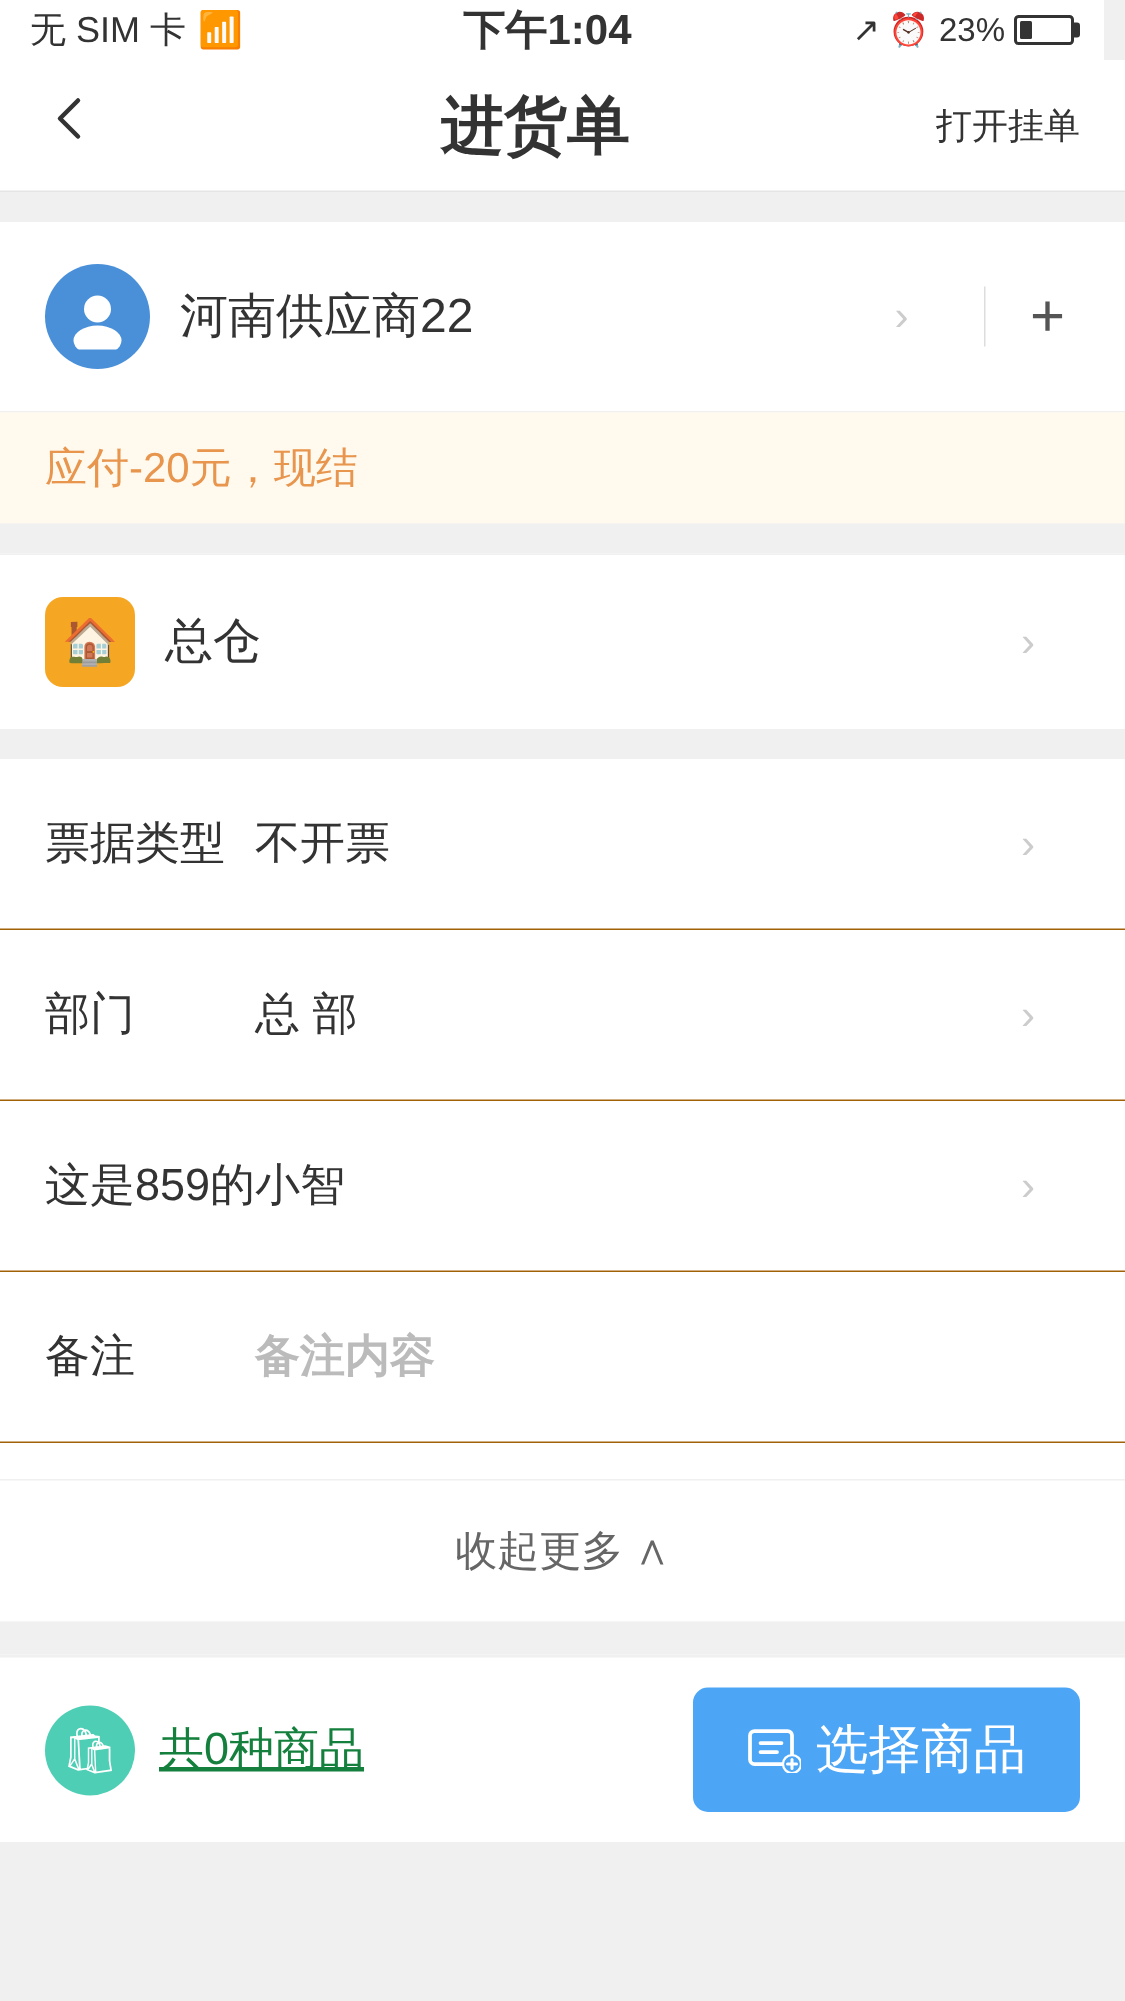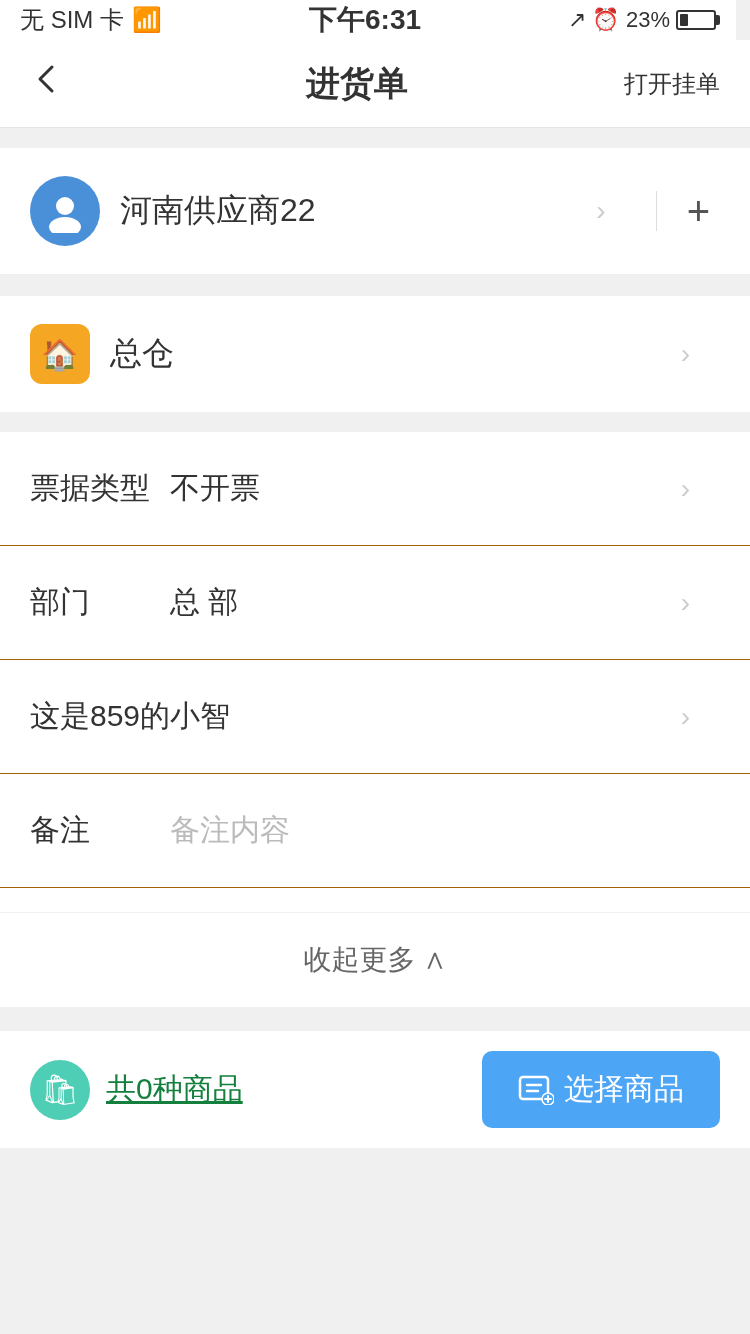--- a/index.html
+++ b/index.html
@@ -40,21 +40,21 @@
       padding: 0 30px;
       border-bottom: 1px solid #e5e5e5;
     }
     .nav-back {
       font-size: 36px;
       color: #333;
       cursor: pointer;
       width: 60px;
     }
     .nav-title {
-      font-size: 34px;
+      font-size: 42px;
       font-weight: 600;
       color: #333;
     }
     .nav-action {
       font-size: 24px;
       color: #333;
       cursor: pointer;
     }
 
     
@@ -167,20 +167,21 @@
     }
     .form-value {
       flex: 1;
       font-size: 30px;
       color: #333;
     }
     .form-placeholder {
       flex: 1;
       font-size: 30px;
       color: #bbb;
+      font-weight: bold;
     }
 
     
     .collapse-row {
       background: #fff;
       border-top: 1px solid #f0f0f0;
       display: flex;
       align-items: center;
       justify-content: center;
       padding: 28px 30px;
@@ -223,21 +224,21 @@
       color: #fff;
     }
     .goods-count {
       font-size: 30px;
       color: #15803d;
       text-decoration: underline;
     }
     .select-btn {
       background: #4da6f5;
       color: #fff;
-      font-size: 30px;
+      font-size: 35px;
       border-radius: 10px;
       padding: 18px 36px;
       cursor: pointer;
       display: flex;
       align-items: center;
       gap: 10px;
       white-space: nowrap;
     }
 
     
@@ -275,21 +276,21 @@
     .wifi-icon { font-size: 24px; }
   </style>
 </head>
 <body>
 
 <div class="status-bar">
   <div class="status-left">
     <span>无 SIM 卡</span>
     <span class="wifi-icon">📶</span>
   </div>
-  <div class="status-center">下午6:31</div>
+  <div class="status-center">下午1:04</div>
   <div class="status-right">
     <span>↗</span>
     <span>⏰</span>
     <span>23%</span>
     <span class="battery-icon">
       <span class="battery-fill"></span>
     </span>
   </div>
 </div>
 
@@ -311,20 +312,21 @@
       <svg width="44" height="44" viewBox="0 0 44 44" fill="none">
         <circle cx="22" cy="17" r="9" fill="#fff"></circle>
         <ellipse cx="22" cy="38" rx="16" ry="10" fill="#fff"></ellipse>
       </svg>
     </div>
     <div class="supplier-name">河南供应商22</div>
     <span class="chevron">›</span>
     <div class="supplier-divider"></div>
     <div class="add-btn">+</div>
   </div>
+  <div class="notice-banner">应付-20元，现结</div>
 </div>
 
 <div class="section-gap"></div>
 
 <div class="card">
   <div class="warehouse-row">
     <div class="warehouse-icon-wrap">
       <span class="warehouse-icon">🏠</span>
     </div>
     <div class="warehouse-name">总仓</div>

